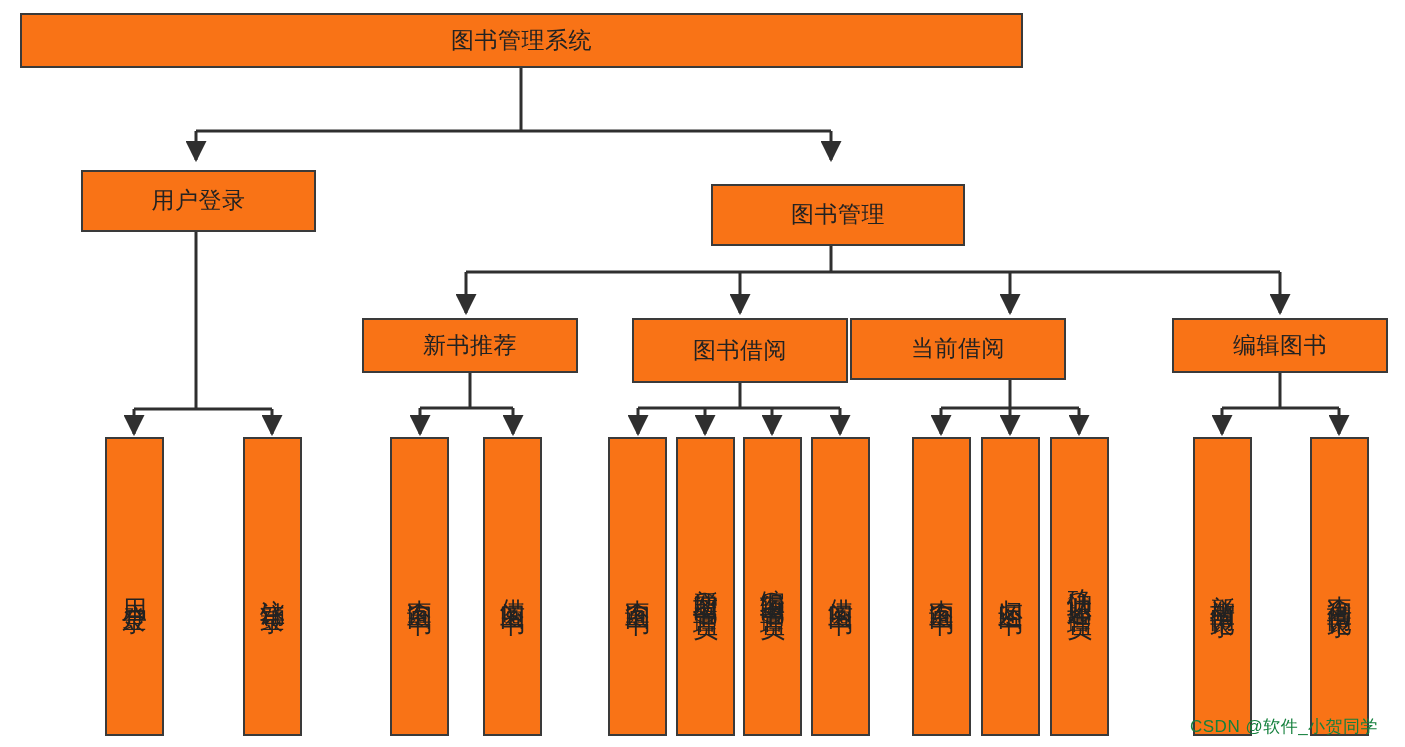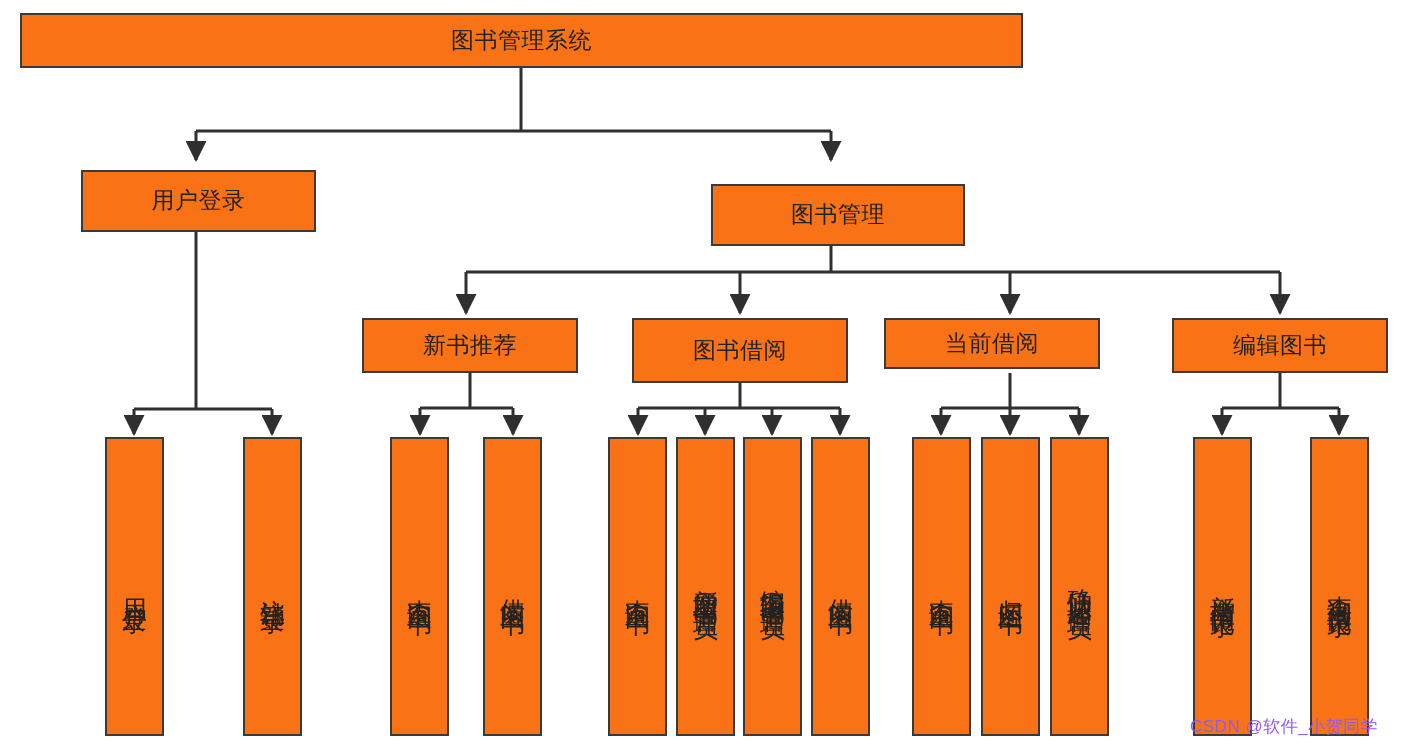--- a/index.html
+++ b/index.html
@@ -54,21 +54,21 @@
     font-size: 25px;
     letter-spacing: 4px;
     line-height: 1.0;
     white-space: nowrap;
   }
   #watermark {
     position: absolute;
     left: 1190px;
     top: 715px;
     font-size: 17px;
-    color: #8b5cf6;
+    color: #15803d;
     white-space: nowrap;
     z-index: 3;
     letter-spacing: 0.5px;
   }
 </style>
 </head>
 <body>
 
 <div id="canvas">
 
@@ -132,21 +132,21 @@
   <div class="node horizontal" style="left:711px; top:184px; width:254px; height:62px;">
     <span class="node-label">图书管理</span>
   </div>
 
   <div class="node horizontal" style="left:362px; top:318px; width:216px; height:55px;">
     <span class="node-label">新书推荐</span>
   </div>
   <div class="node horizontal" style="left:632px; top:318px; width:216px; height:65px;">
     <span class="node-label">图书借阅</span>
   </div>
-  <div class="node horizontal" style="left:884px; top:318px; width:216px; height:51px;">
+  <div class="node horizontal" style="left:850px; top:318px; width:216px; height:62px;">
     <span class="node-label">当前借阅</span>
   </div>
   <div class="node horizontal" style="left:1172px; top:318px; width:216px; height:55px;">
     <span class="node-label">编辑图书</span>
   </div>
 
   <div class="node vertical" style="left:105px; top:437px; width:59px; height:299px;">
     <span class="node-label">用户登录</span>
   </div>
   <div class="node vertical" style="left:243px; top:437px; width:59px; height:299px;">

